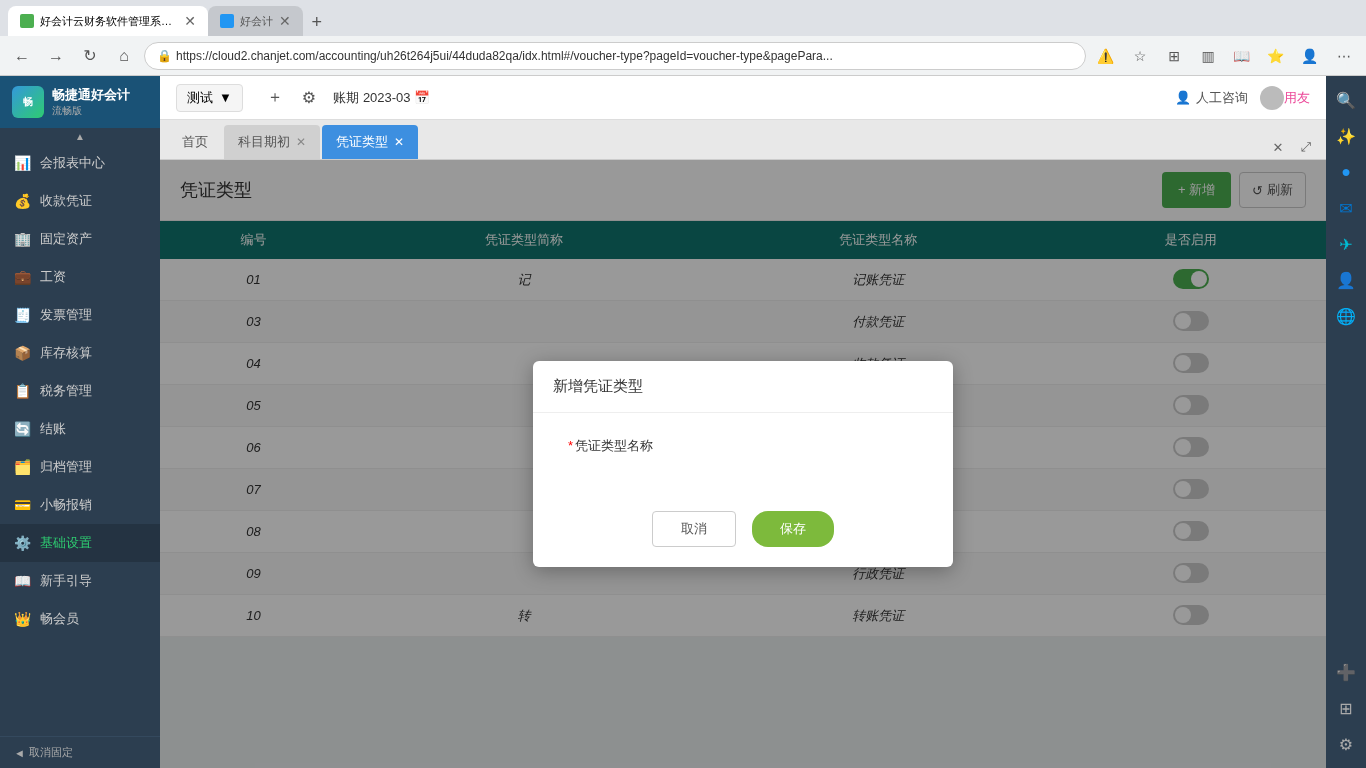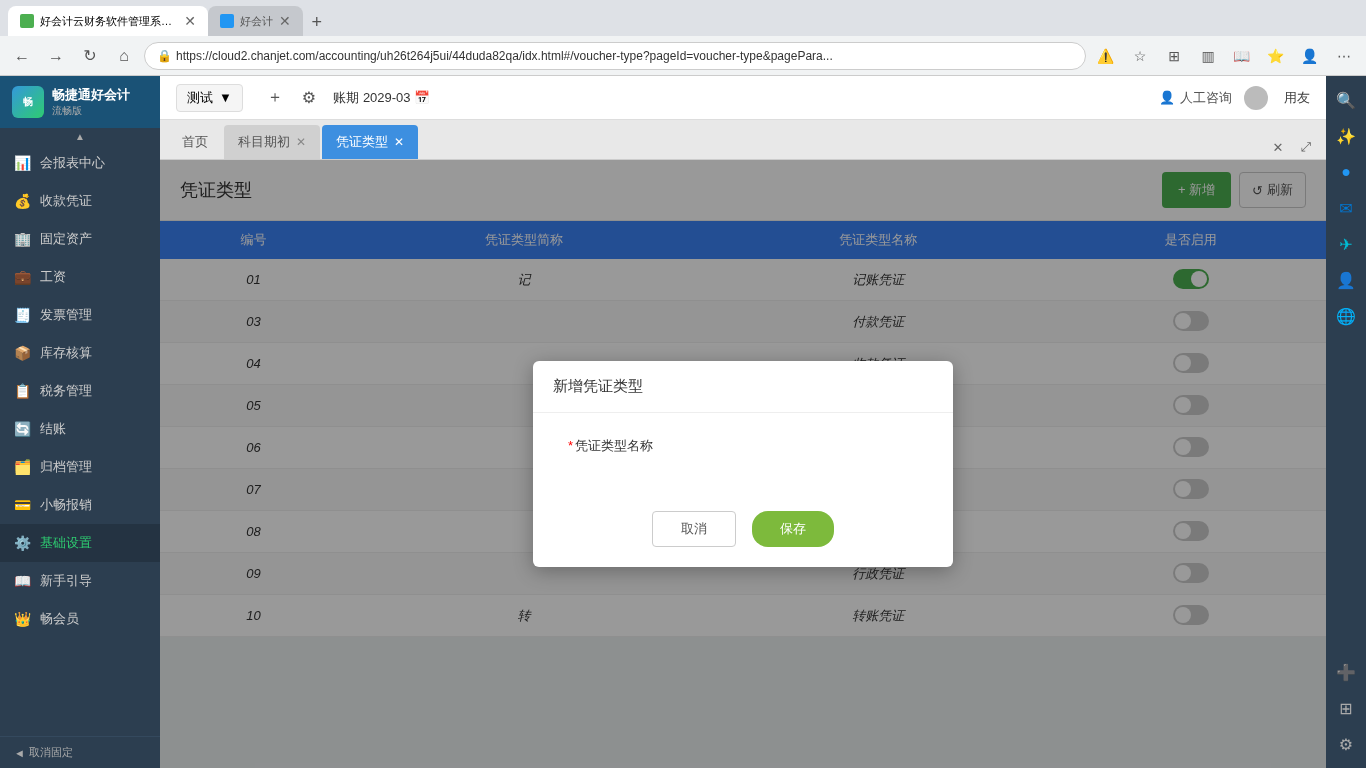--- a/index.html
+++ b/index.html
@@ -43,21 +43,21 @@
     .main-content { flex: 1; display: flex; flex-direction: column; background: #ecf0f1; overflow: hidden; }
 
     
     .top-bar { height: 44px; background: #fff; display: flex; align-items: center; padding: 0 16px; gap: 12px; border-bottom: 1px solid #ddd; flex-shrink: 0; }
     .company-selector { display: flex; align-items: center; gap: 6px; background: #f5f5f5; border: 1px solid #ddd; border-radius: 4px; padding: 4px 10px; cursor: pointer; }
     .top-bar-actions { display: flex; align-items: center; gap: 10px; margin-left: 8px; }
     .top-bar-icon { width: 24px; height: 24px; display: flex; align-items: center; justify-content: center; cursor: pointer; color: #555; font-size: 16px; }
     .period-info { display: flex; align-items: center; gap: 4px; font-size: 13px; color: #333; }
     .top-bar-right { margin-left: auto; display: flex; align-items: center; gap: 12px; }
     .consult-btn { display: flex; align-items: center; gap: 4px; color: #555; font-size: 13px; cursor: pointer; }
-    .user-btn { display: flex; align-items: center; gap: 16px; color: #404040; font-size: 13px; cursor: pointer; }
+    .user-btn { display: flex; align-items: center; gap: 0; color: #ec4899; font-size: 13px; cursor: pointer; }
     .user-avatar { width: 24px; height: 24px; background: #bbb; border-radius: 50%; }
 
     
     .tab-nav { height: 40px; background: #e8e8e8; display: flex; align-items: flex-end; padding: 0 8px; gap: 2px; flex-shrink: 0; border-bottom: 1px solid #ccc; }
     .page-tab { height: 34px; padding: 0 14px; display: flex; align-items: center; gap: 6px; border-radius: 4px 4px 0 0; cursor: pointer; font-size: 13px; background: #d0d0d0; color: #555; }
     .page-tab.active { background: #3d8fe0; color: #fff; }
     .page-tab.plain { background: #e8e8e8; }
     .page-tab-close { font-size: 12px; color: #888; }
     .page-tab.active .page-tab-close { color: #fff; }
 
@@ -65,21 +65,21 @@
     .content-area { flex: 1; overflow: auto; padding: 0; position: relative; }
     .panel { background: #fff; margin: 0; }
     .panel-header { display: flex; align-items: center; justify-content: space-between; padding: 12px 20px; background: #fff; border-bottom: 1px solid #eee; }
     .panel-title { font-size: 18px; font-weight: 500; color: #333; }
     .panel-actions { display: flex; gap: 8px; }
     .btn-primary { background: #4CAF50; color: #fff; border: none; padding: 8px 16px; border-radius: 4px; cursor: pointer; font-size: 13px; display: flex; align-items: center; gap: 4px; }
     .btn-refresh { background: #fff; color: #555; border: 1px solid #ccc; padding: 8px 12px; border-radius: 4px; cursor: pointer; font-size: 13px; display: flex; align-items: center; gap: 4px; }
 
     
     .data-table { width: 100%; border-collapse: collapse; }
-    .data-table th { background: #3b82f6; color: #fff; padding: 10px 16px; text-align: center; font-size: 13px; font-weight: normal; }
+    .data-table th { background: #0f766e; color: #fff; padding: 10px 16px; text-align: center; font-size: 13px; font-weight: normal; }
     .data-table td { padding: 10px 16px; text-align: center; font-size: 13px; border-bottom: 1px solid #eee; color: #333; font-style: italic; }
     .data-table tr:nth-child(even) { background: #f9f9f9; }
     .toggle { width: 36px; height: 20px; border-radius: 10px; display: inline-flex; align-items: center; cursor: pointer; transition: background 0.3s; flex-shrink: 0; }
     .toggle.on { background: #4CAF50; justify-content: flex-end; }
     .toggle.off { background: #ccc; justify-content: flex-start; }
     .toggle-knob { width: 16px; height: 16px; background: #fff; border-radius: 50%; margin: 2px; }
 
     
     .right-sidebar { width: 40px; background: #2c3e50; display: flex; flex-direction: column; align-items: center; padding: 8px 0; gap: 4px; flex-shrink: 0; }
     .right-sidebar-btn { width: 32px; height: 32px; display: flex; align-items: center; justify-content: center; border-radius: 4px; cursor: pointer; color: #aaa; font-size: 16px; }
@@ -223,21 +223,21 @@
       <div class="company-selector">
         <span>测试</span>
         <span>▼</span>
       </div>
       <div class="top-bar-actions">
         <div class="top-bar-icon">＋</div>
         <div class="top-bar-icon">⚙</div>
       </div>
       <div class="period-info">
         <span>账期</span>
-        <span>2029-03</span>
+        <span>2023-03</span>
         <span>📅</span>
       </div>
       <div class="top-bar-right">
         <div class="consult-btn">
           <span>👤</span>
           <span>人工咨询</span>
         </div>
         <div class="user-btn">
           <div class="user-avatar"></div>
           <span>用友</span>

